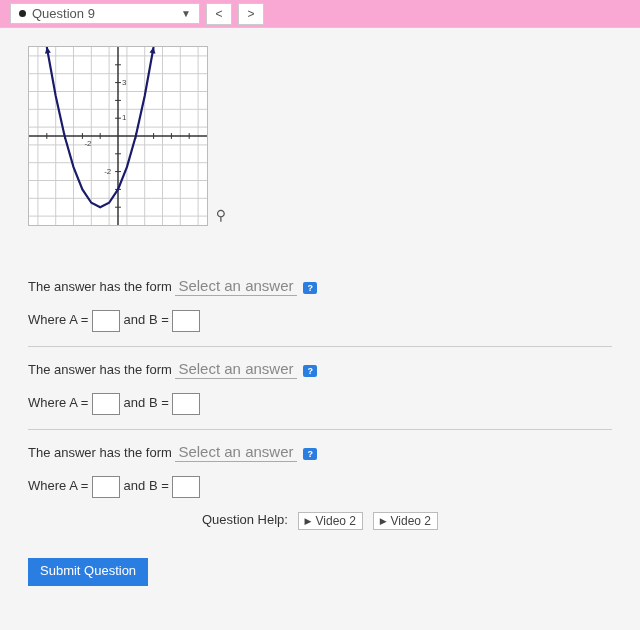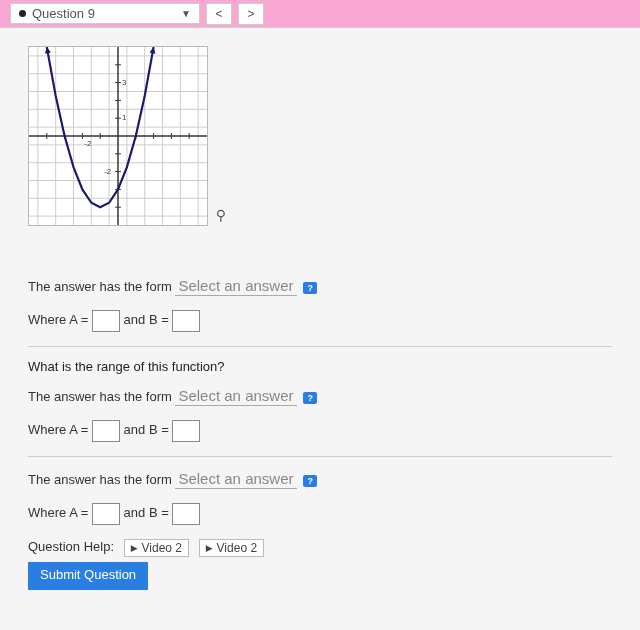--- a/index.html
+++ b/index.html
@@ -70,21 +70,21 @@
   input.box {
     width: 28px; height: 22px;
     border: 1px solid #888;
     background: #fff;
     text-align: center;
     font-size: 12px;
     vertical-align: middle;
     padding:0;
   }
   hr.sep { border: none; border-top: 1px solid #ccc; margin: 4px 0 12px 0; }
-  .helpline { margin: 10px 0 1px 0; }
+  .helpline { margin: 10px 0 24px 0; text-align: center; }
   .vidbtn {
     display:inline-flex; align-items:center; gap:4px;
     border:1px solid #bbb; padding:1px 6px; margin-left:6px;
     font-size:12px; color:#444; background:#fff; cursor:pointer;
   }
   .vidbtn .tri { font-size:9px; }
   .submit {
     display:inline-block;
     background:#2a7de1; color:#fff;
     padding: 5px 12px 8px 12px;
@@ -189,21 +189,20 @@
     </div>
     <div class="whereline">
       <span>Where A =</span>
       <input class="box" style="">
       <span>and B =</span>
       <input class="box" style="">
     </div>
 
     <hr class="sep">
 
-    <div class="prompt">What is the range of this function?</div>
     <div class="formline">
       <span>The answer has the form</span>
       <span class="select-answer"><span>Select an answer</span></span>
       <span class="info-badge">
           <span>?</span>
         </span>
     </div>
     <div class="whereline">
       <span>Where A =</span>
       <input class="box" style="">

